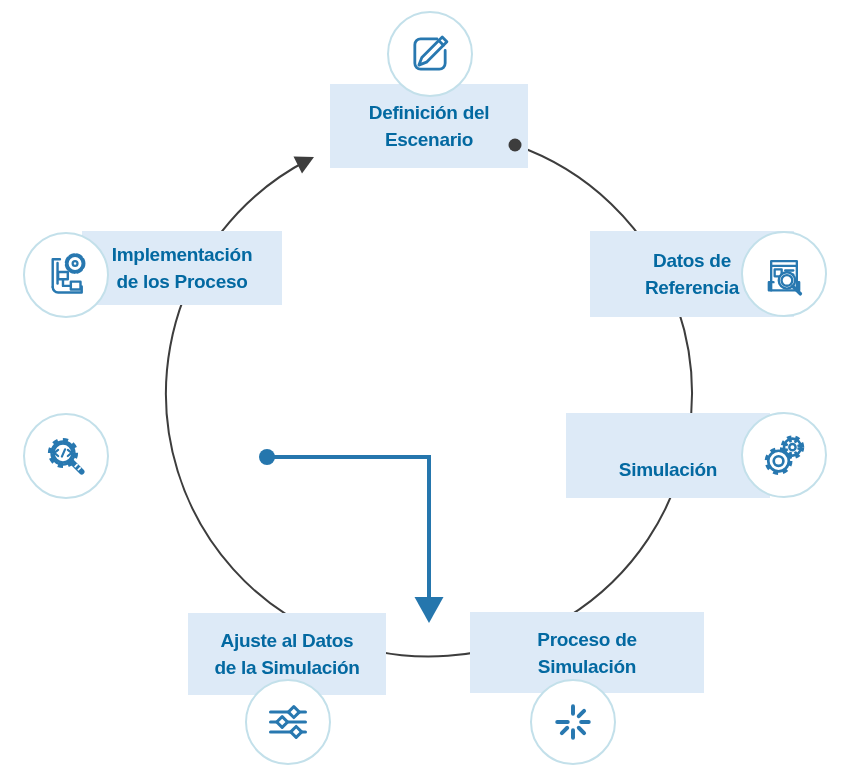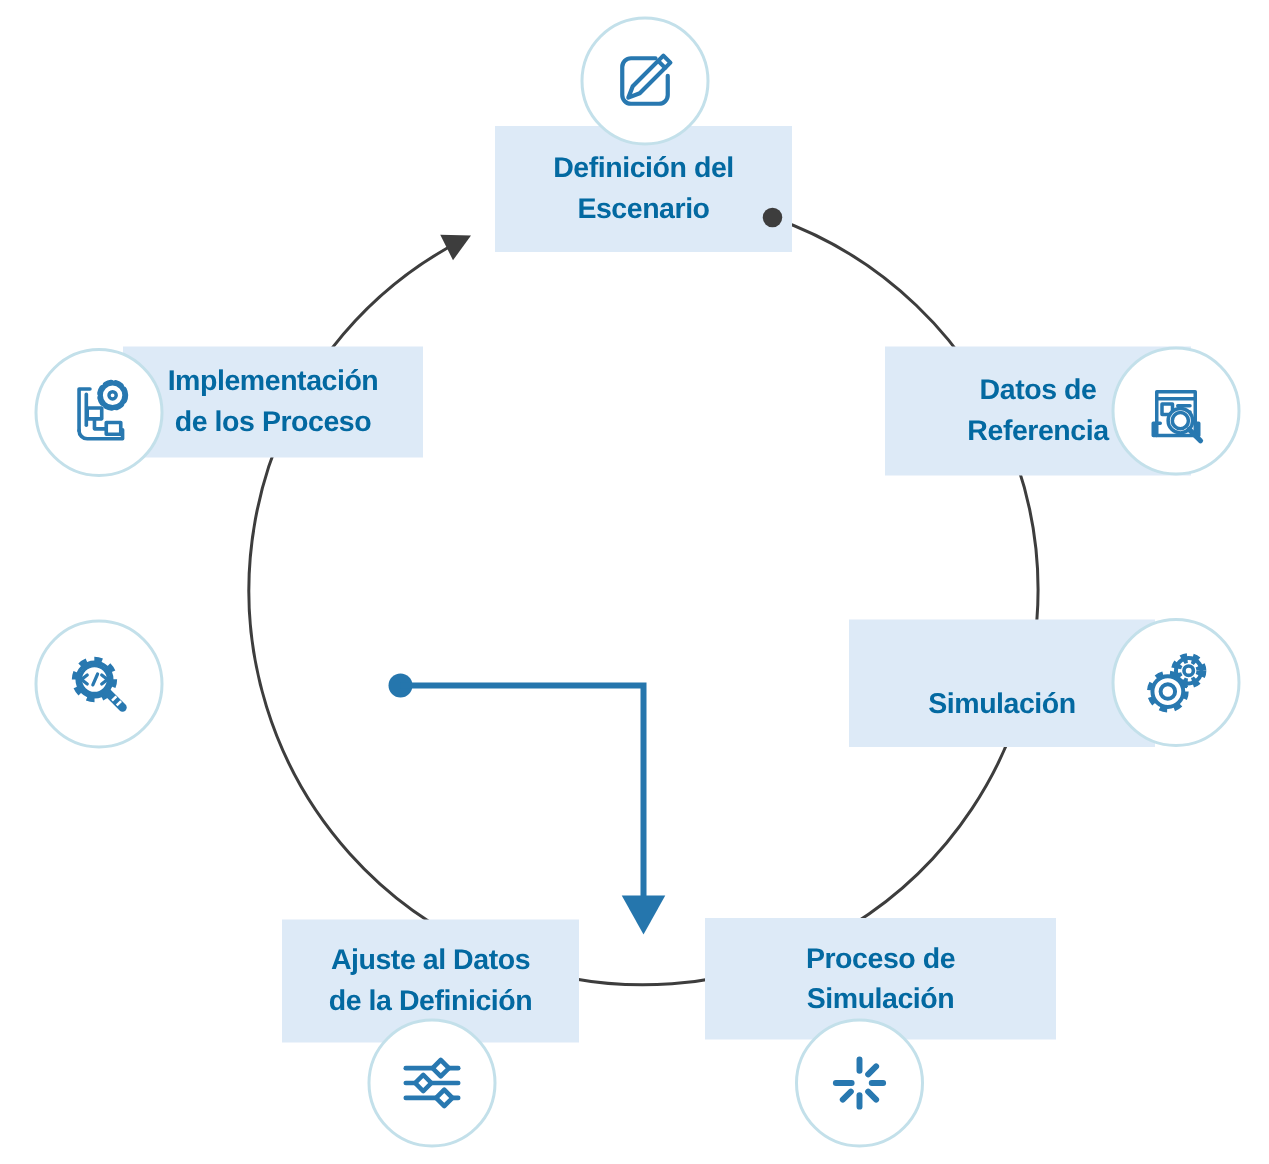--- a/index.html
+++ b/index.html
@@ -72,21 +72,21 @@
   <div class="step-box box-proceso">
     <div class="step-label">
       <span>Proceso de</span><br>
       <span>Simulación</span>
     </div>
   </div>
 
   <div class="step-box box-ajuste">
     <div class="step-label">
       <span>Ajuste al Datos</span><br>
-      <span>de la Definición</span>
+      <span>de la Simulación</span>
     </div>
   </div>
 
 
   <div class="step-box box-implementacion">
     <div class="step-label">
       <span>Implementación</span><br>
       <span>de los Proceso</span>
     </div>
   </div>

